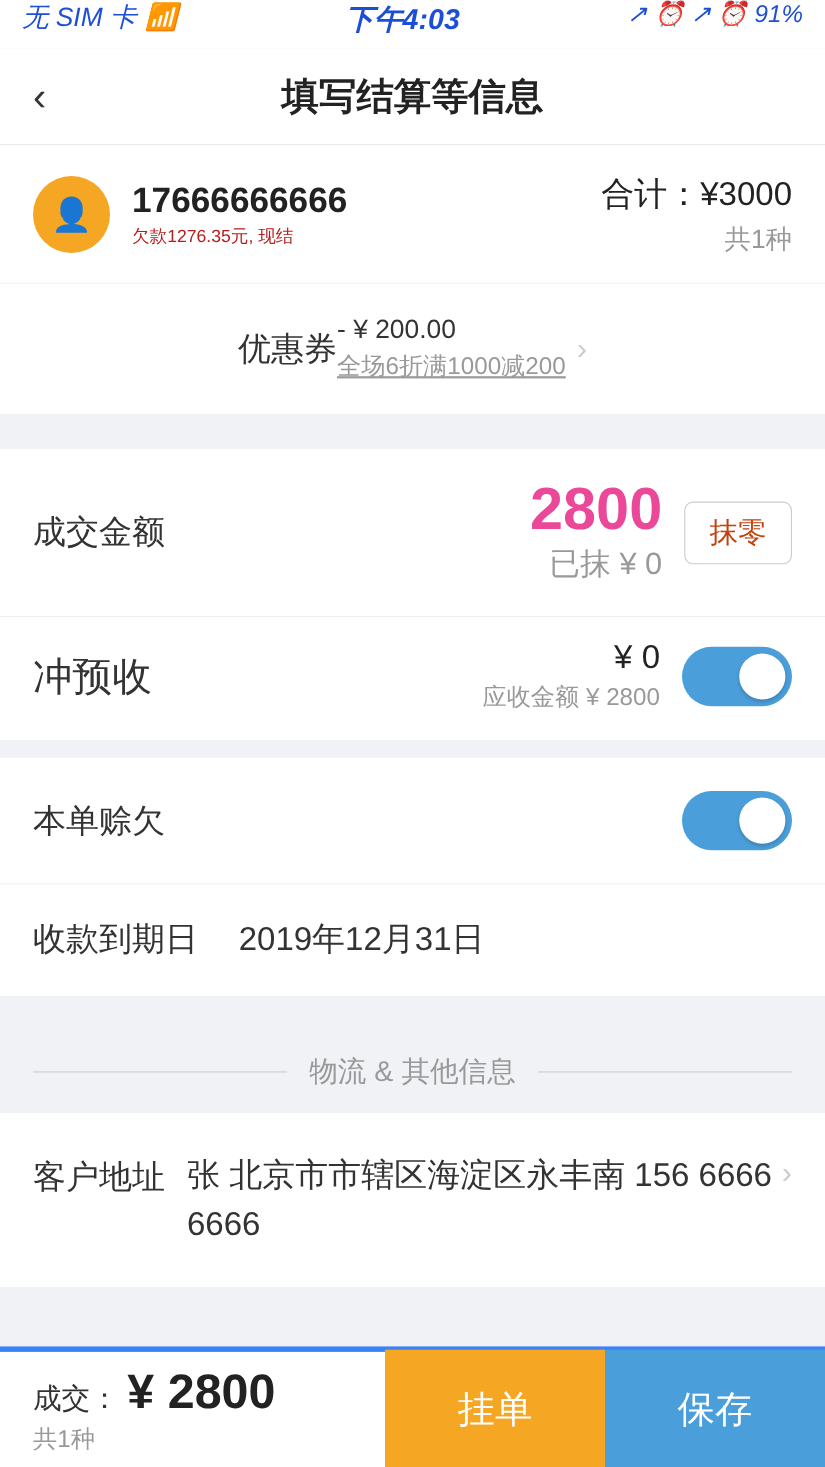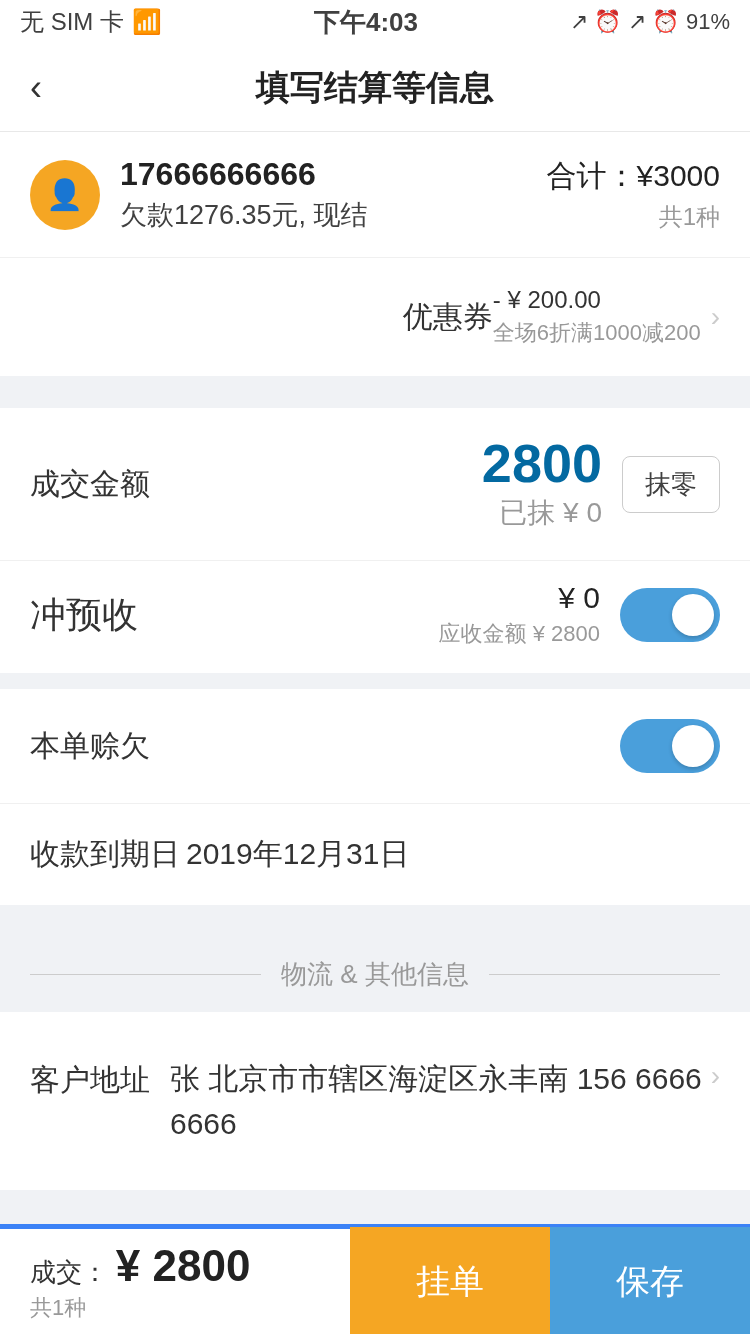--- a/index.html
+++ b/index.html
@@ -11,25 +11,26 @@
       min-height: 1334px;
       overflow-x: hidden;
       font-size: 28px;
     }
 
     
     .status-bar {
       height: 44px;
       background: #fff;
       display: flex;
-      align-items: center;
+      align-items: flex-start;
       justify-content: space-between;
       padding: 0 20px;
       font-size: 24px;
-      color: #404040;
+      color: #1d4ed8;
+      font-style: italic;
     }
     .status-left { display: flex; align-items: center; gap: 8px; }
     .status-center { font-weight: 600; font-size: 26px; }
     .status-right { display: flex; align-items: center; gap: 6px; font-size: 22px; }
 
     
     .nav-bar {
       background: #fff;
       height: 88px;
       display: flex;
@@ -88,22 +89,22 @@
       justify-content: center;
       color: #fff;
       font-size: 30px;
     }
     .customer-name {
       font-size: 32px;
       font-weight: 600;
       color: #222;
     }
     .customer-sub {
-      font-size: 27px;
-      color: #404040;
+      font-size: 16px;
+      color: #b91c1c;
       margin-top: 4px;
     }
     .customer-right {
       text-align: right;
     }
     .total-amount {
       font-size: 30px;
       color: #222;
       font-weight: 400;
     }
@@ -112,41 +113,42 @@
       color: #999;
       margin-top: 4px;
     }
 
     
     .coupon-row {
       background: #fff;
       padding: 28px 30px;
       display: flex;
       align-items: center;
-      justify-content: flex-end;
+      justify-content: center;
     }
     .coupon-label {
       font-size: 30px;
       color: #333;
     }
     .coupon-right {
       display: flex;
       align-items: center;
       gap: 10px;
     }
     .coupon-discount {
       font-size: 24px;
       color: #333;
       font-weight: 500;
     }
     .coupon-desc {
       font-size: 22px;
       color: #999;
       text-align: right;
       margin-top: 4px;
+      text-decoration: underline;
     }
     .chevron {
       color: #ccc;
       font-size: 28px;
     }
 
     
     .section-divider {
       height: 16px;
       background: #f0f2f5;
@@ -167,36 +169,36 @@
       font-size: 30px;
       color: #333;
     }
     .amount-right {
       display: flex;
       align-items: center;
       gap: 20px;
     }
     .amount-value {
       font-size: 54px;
-      color: #0369a1;
+      color: #ec4899;
       font-weight: 600;
       line-height: 1;
     }
     .amount-sub {
       font-size: 28px;
       color: #999;
       text-align: right;
       margin-top: 4px;
     }
     .round-btn {
       border: 1px solid #ccc;
       border-radius: 8px;
       padding: 10px 22px;
       font-size: 26px;
-      color: #404040;
+      color: #c2410c;
       background: #fff;
       cursor: pointer;
     }
 
     
     .prepay-row {
       padding: 20px 30px 24px;
       display: flex;
       align-items: center;
       justify-content: space-between;
@@ -258,21 +260,21 @@
       font-size: 30px;
       color: #333;
     }
 
     
     .due-row {
       background: #fff;
       padding: 30px 30px;
       display: flex;
       align-items: center;
-      gap: 6px;
+      gap: 37px;
       border-top: 1px solid #f0f0f0;
     }
     .due-label {
       font-size: 30px;
       color: #333;
       white-space: nowrap;
     }
     .due-value {
       font-size: 30px;
       color: #333;
@@ -293,21 +295,21 @@
       background: #ccc;
     }
     .logistics-text {
       font-size: 26px;
       color: #999;
     }
 
     
     .address-row {
       background: #fff;
-      padding: 44px 30px;
+      padding: 34px 30px;
       display: flex;
       align-items: flex-start;
       justify-content: space-between;
     }
     .address-label {
       font-size: 30px;
       color: #333;
       white-space: nowrap;
       margin-right: 20px;
       padding-top: 4px;

